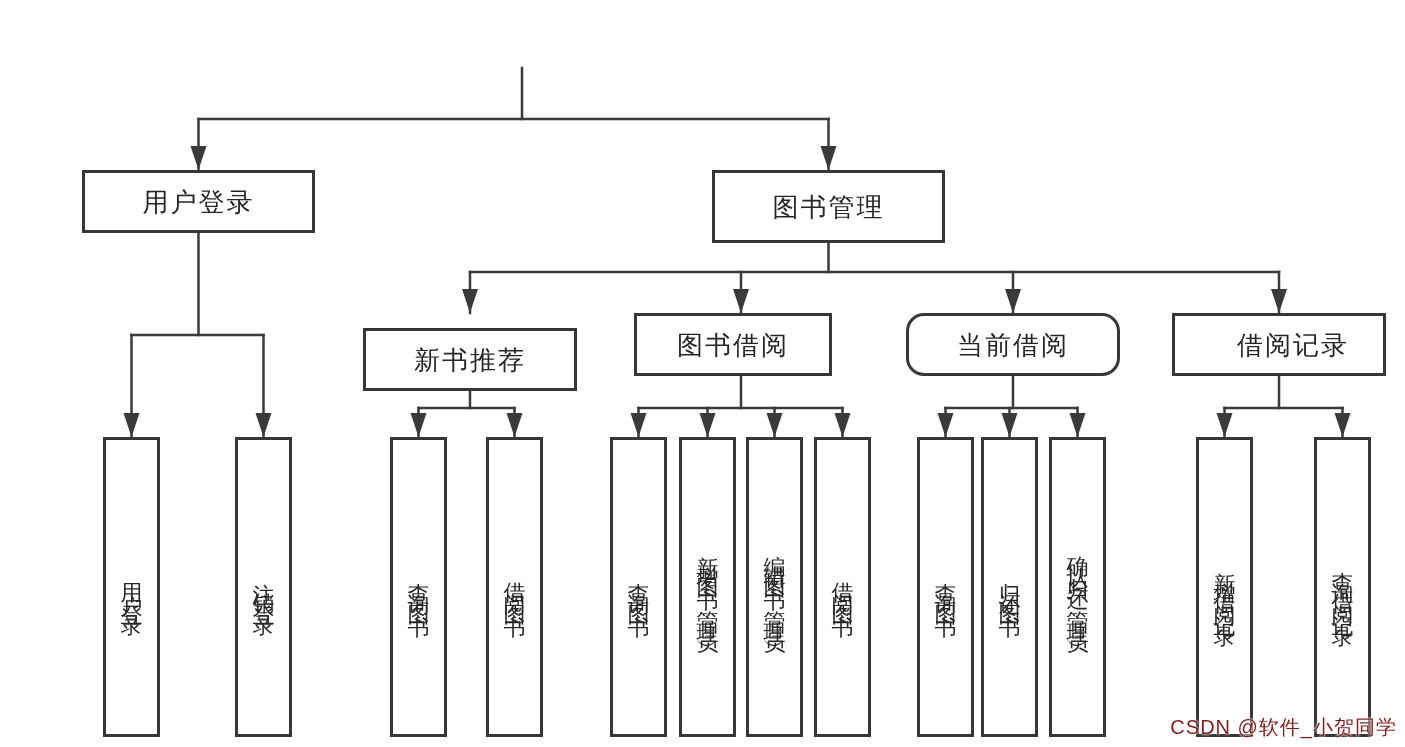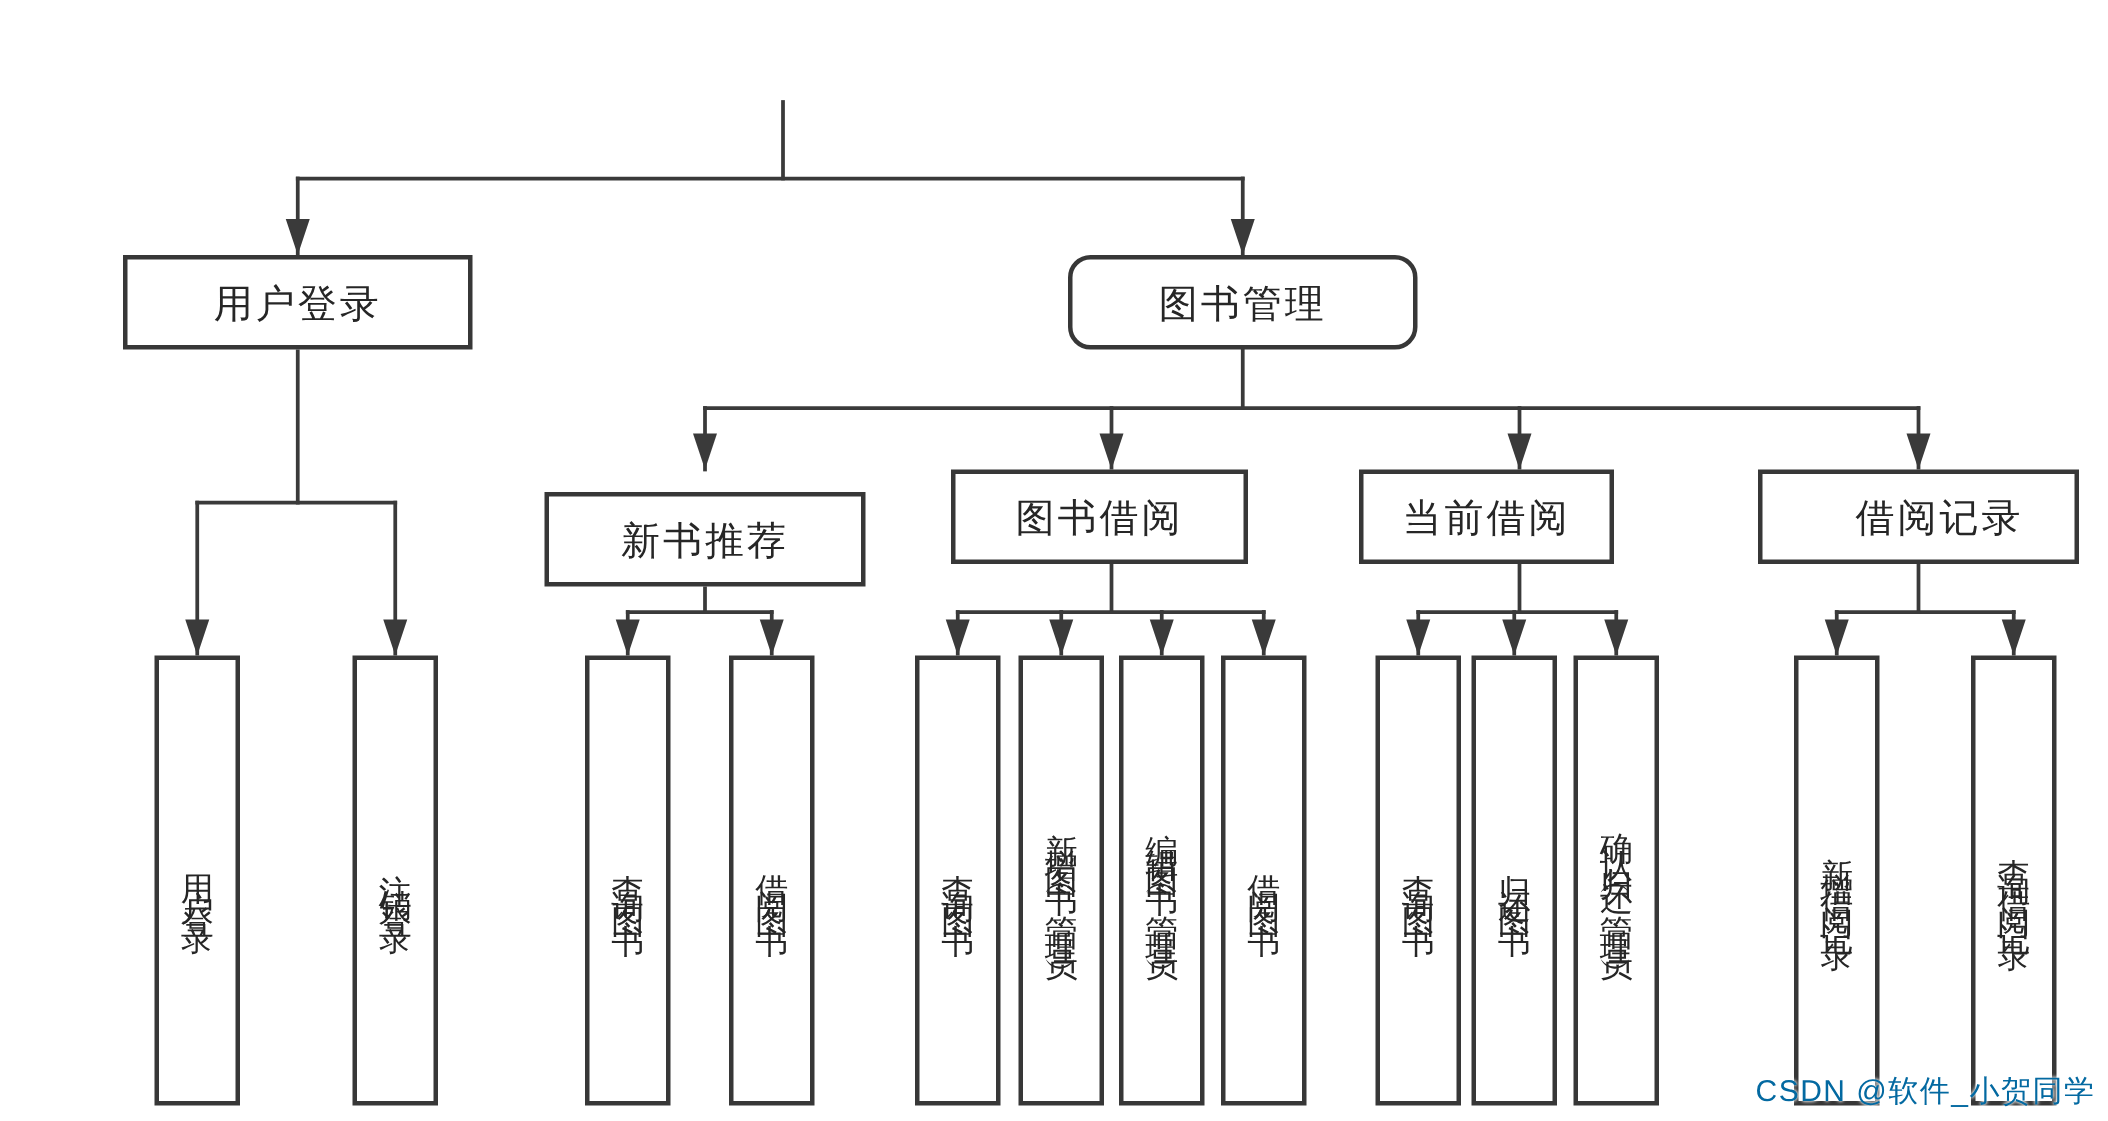--- a/index.html
+++ b/index.html
@@ -28,21 +28,21 @@
   .node.v{
     writing-mode:vertical-rl;
     font-size:22px;
     letter-spacing:11px;
   }
   .watermark{
     position:absolute;
     right:8px;
     bottom:6px;
     font-size:20px;
-    color:#0369a1;
+    color:#7f1d1d;
     letter-spacing:1px;
     text-shadow:0 0 3px #ffffff,0 0 2px #ffffff;
     z-index:10;
     white-space:nowrap;
   }
 </style>
 </head>
 <body>
 
 <div id="canvas">
@@ -92,25 +92,25 @@
 
       <line x1="1279" y1="376" x2="1279" y2="408"></line>
       <line x1="1224.5" y1="408" x2="1342.5" y2="408"></line>
       <line x1="1224.5" y1="408" x2="1224.5" y2="437" marker-end="url(#arrowhead)"></line>
       <line x1="1342.5" y1="408" x2="1342.5" y2="437" marker-end="url(#arrowhead)"></line>
     </g>
   </svg>
 
 
   <div class="node h" style="left:82px;top:170px;width:233px;height:63px;">用户登录</div>
-  <div class="node h" style="left:712px;top:170px;width:233px;height:63px;border-radius:15px;">图书管理</div>
+  <div class="node h" style="left:712px;top:170px;width:233px;height:73px;">图书管理</div>
 
   <div class="node h" style="left:363px;top:313px;width:214px;height:63px;margin-top:15px;">新书推荐</div>
   <div class="node h" style="left:634px;top:313px;width:198px;height:63px;">图书借阅</div>
-  <div class="node h" style="left:906px;top:313px;width:170px;height:63px;">当前借阅</div>
+  <div class="node h" style="left:906px;top:313px;width:214px;height:63px;border-radius:18px;">当前借阅</div>
   <div class="node h" style="left:1172px;top:313px;width:214px;height:63px;padding-left:28px;">借阅记录</div>
 
   <div class="node v" style="left:103px;top:437px;width:57px;height:300px;">用户登录</div>
   <div class="node v" style="left:235px;top:437px;width:57px;height:300px;">注销登录</div>
 
   <div class="node v" style="left:390px;top:437px;width:57px;height:300px;">查询图书</div>
   <div class="node v" style="left:486px;top:437px;width:57px;height:300px;">借阅图书</div>
 
   <div class="node v" style="left:610px;top:437px;width:57px;height:300px;">查询图书</div>
   <div class="node v" style="left:679px;top:437px;width:57px;height:300px;">新增图书（管理员）</div>

